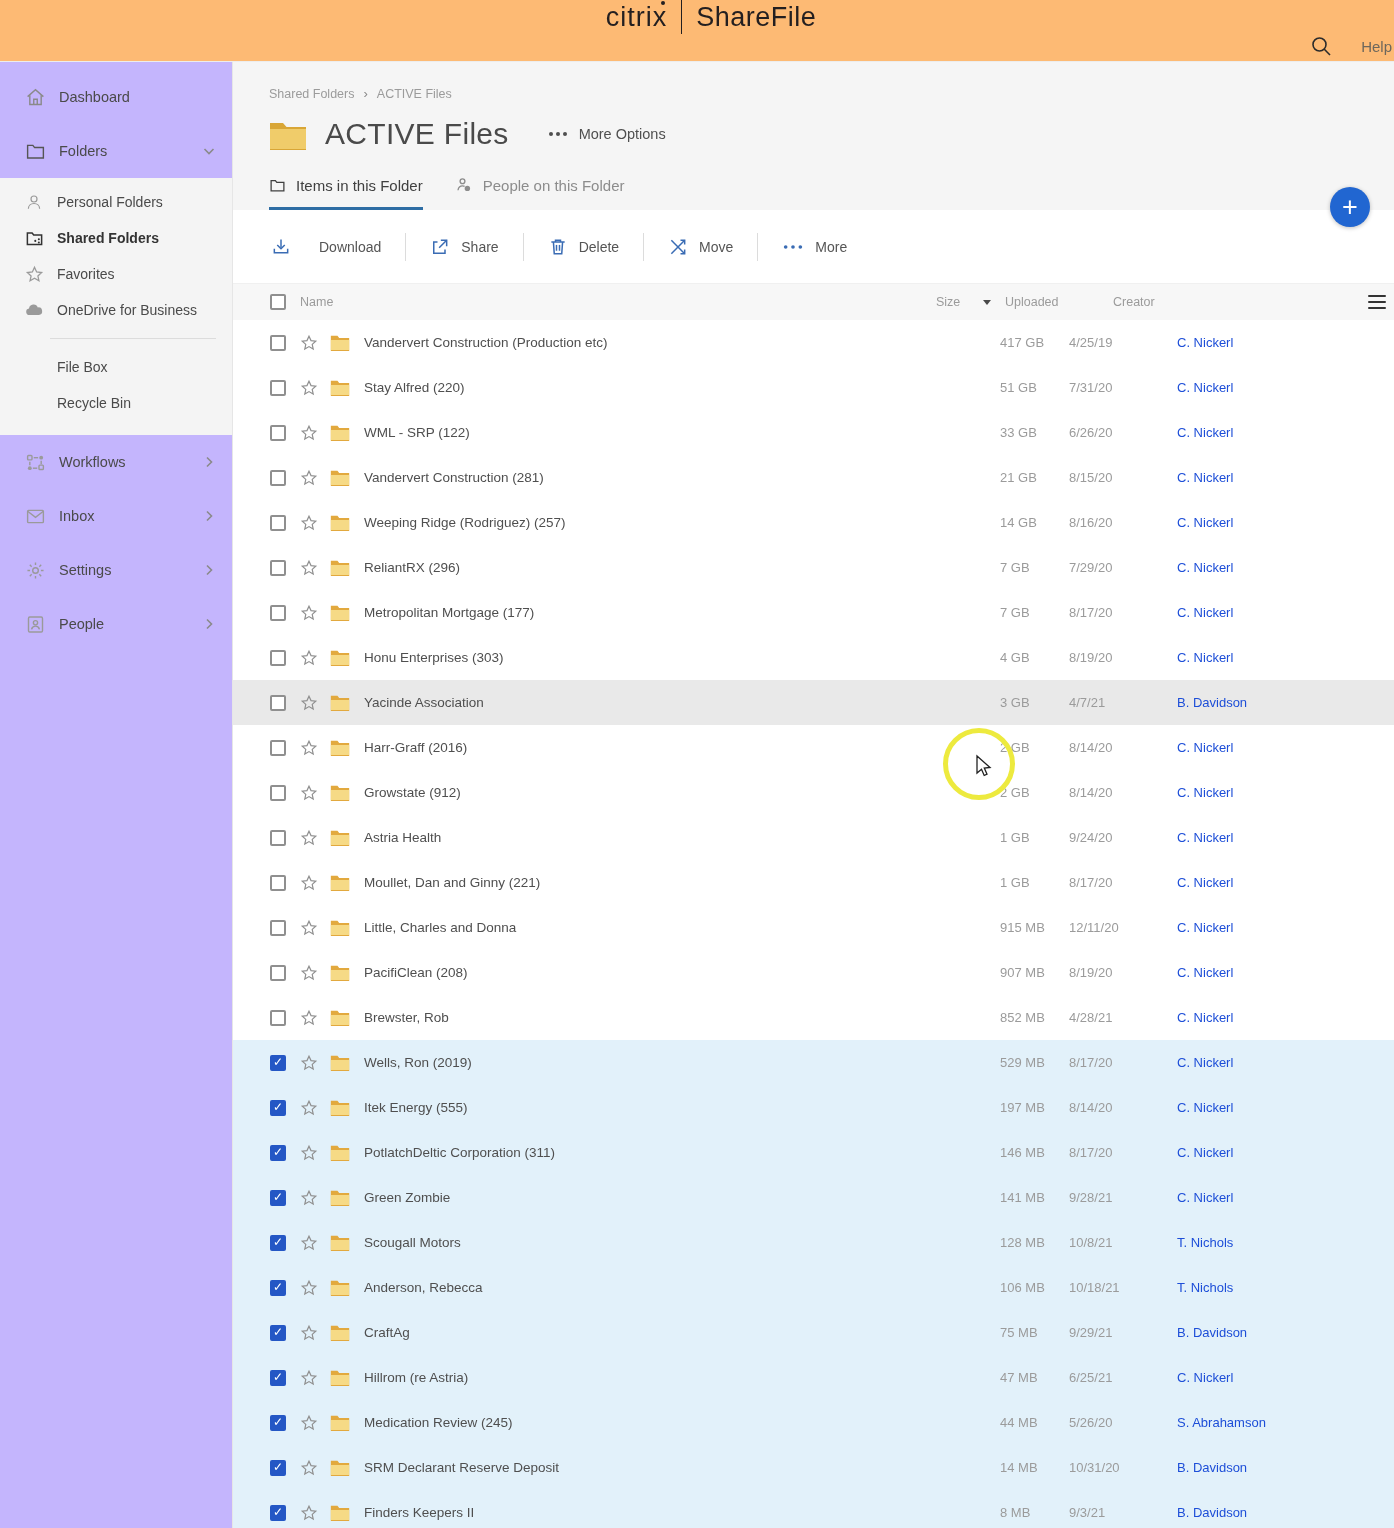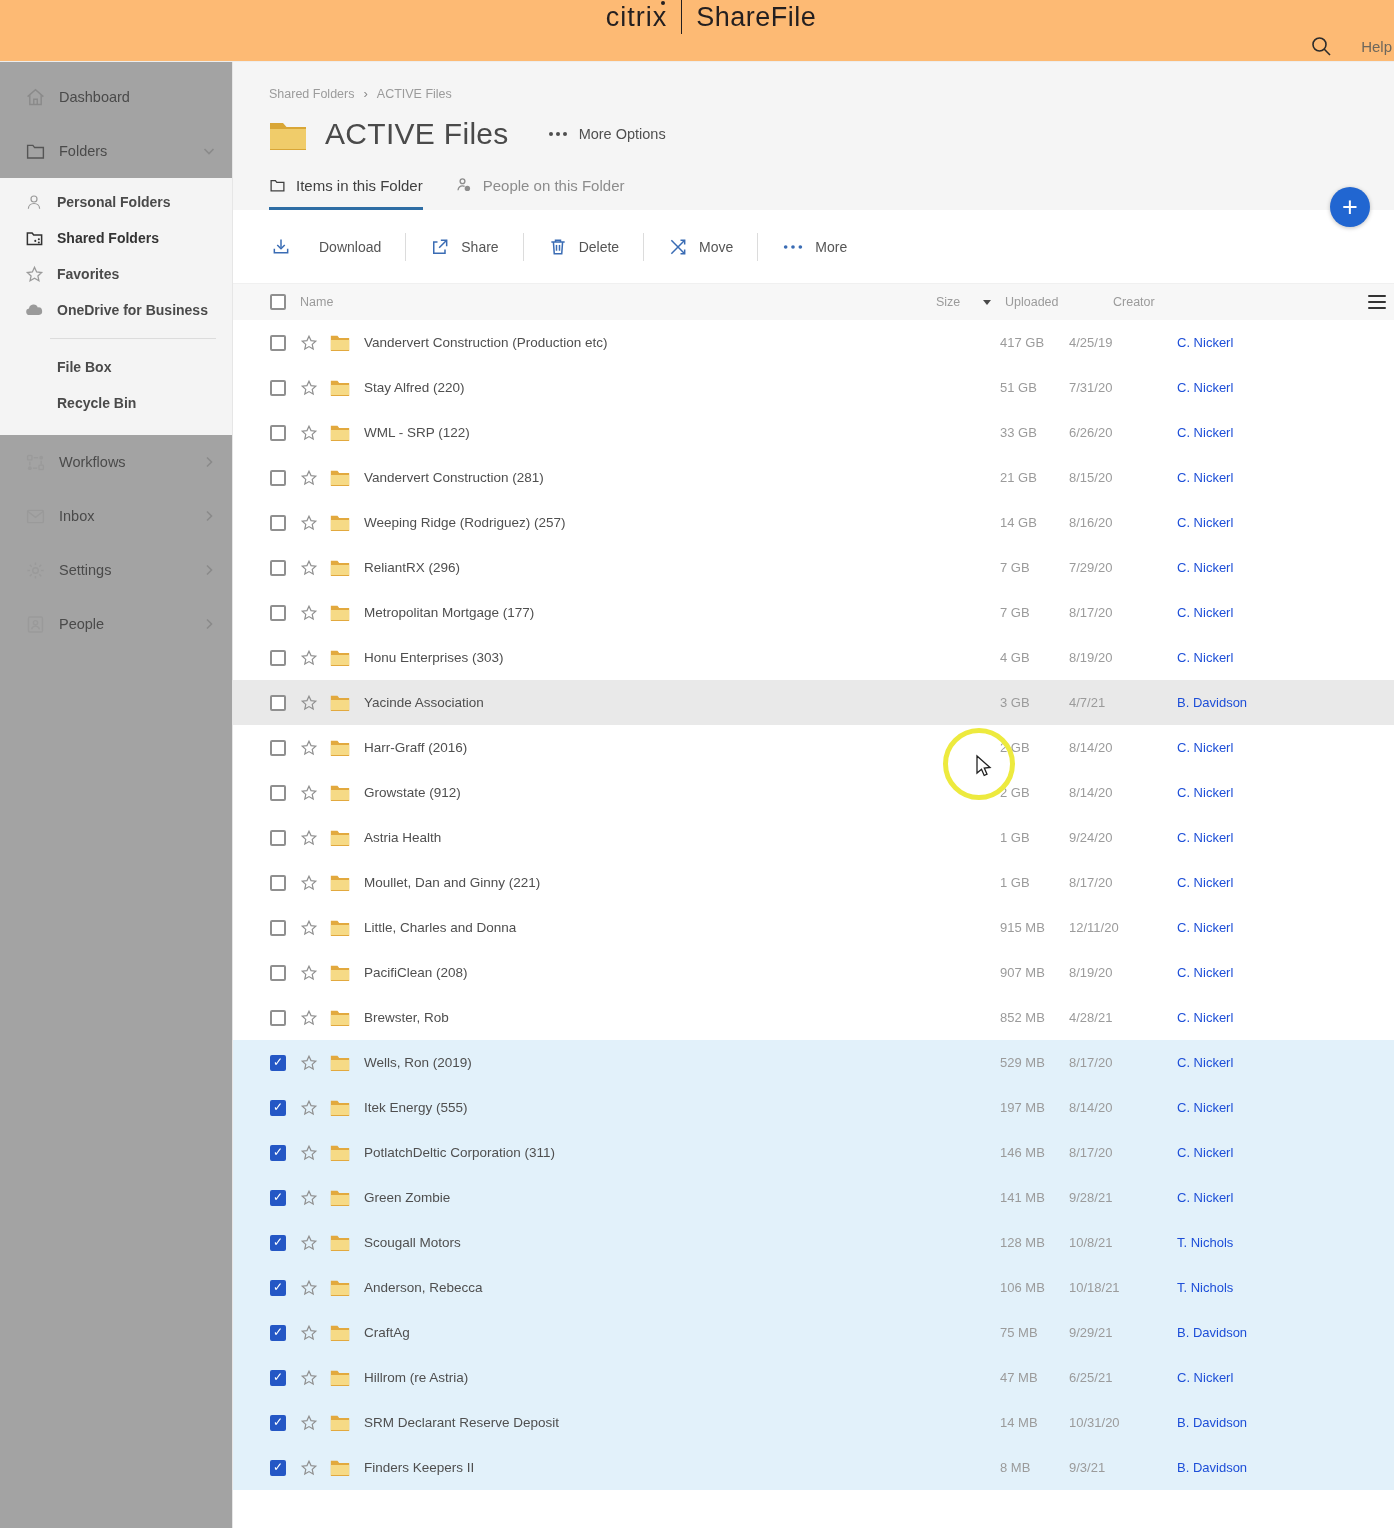--- a/index.html
+++ b/index.html
@@ -14,33 +14,33 @@
   .logo-citrix { font-size:27px; color:#231f20; letter-spacing:1px; position:relative; font-weight:400; }
   .logo-citrix::after { content:""; position:absolute; right:2px; top:-1px; width:4px; height:4px;
     border-radius:50%; background:#231f20; }
   .logo-sep { width:1px; height:34px; background:#231f20; }
   .logo-product { font-size:27px; font-weight:300; color:#231f20; letter-spacing:0.5px; }
   .topbar-right { margin-left:auto; display:flex; align-items:center; gap:28px; padding-right:2px; }
   .help-label { font-size:15px; color:#6d675c; white-space:nowrap; }
 
   
   .main { display:flex; height:1466px; }
-  .sidebar { width:233px; background:#a3a3a3; border-right:1px solid #e6e6e6; flex:none; padding-top:8px; }
+  .sidebar { width:233px; background:#c4b5fd; border-right:1px solid #e6e6e6; flex:none; padding-top:8px; }
   .content { flex:1; position:relative; background:#fff; overflow:hidden; }
 
   
   .nav-item { height:54px; display:flex; align-items:center; padding:0 16px 0 24px;
     font-size:14.5px; color:#4a4a4a; cursor:pointer; }
   .nav-icon { width:22px; height:22px; margin-right:13px; display:flex; align-items:center;
     justify-content:center; flex:none; }
   .nav-label { flex:1; }
   .chev { color:#8a8a8a; display:flex; }
   .folders-sub { background:#f4f4f4; padding:6px 0 14px 0; }
   .sub-item { height:36px; display:flex; align-items:center; padding:0 16px 0 24px;
-    font-size:14px; color:#4a4a4a; cursor:pointer;font-weight:bold; }
+    font-size:14px; color:#4a4a4a; cursor:pointer; }
   .sub-item .nav-icon { width:20px; height:20px; }
   .sub-item.active { font-weight:bold; color:#333; }
   .sub-item.no-icon { padding-left:57px; }
   .sub-divider { height:1px; background:#dcdcdc; margin:10px 16px 10px 50px; }
 
   
   .content-header { position:relative; height:148px; background:#f5f5f5; padding:24px 0 0 36px; }
   .breadcrumb { display:flex; align-items:center; gap:9px; font-size:12.5px; color:#9b9b9b; }
   .crumb { cursor:pointer; }
   .crumb-sep { color:#8a8a8a; font-size:13px; }
@@ -834,20 +834,38 @@
         <path d="M1 2 h8 l2 2.5 H23 v16 H1 z" fill="#e2a93e"></path>
         <path d="M1 7 h22 v12 H1 z" fill="#f6da86"></path>
       </svg>
     </span>
     <span class="c-name">Hillrom (re Astria)</span>
     <span class="c-size">47 MB</span>
     <span class="c-up">6/25/21</span>
     <span class="c-creator">C. Nickerl</span>
   </div>
 
+  <div class="trow checked">
+    <span class="cb checked"></span>
+    <span class="star">
+      <svg width="18" height="18" viewBox="0 0 24 24" fill="none" stroke="#8f8f8f" stroke-width="1.6">
+        <path d="M12 3 l2.7 5.8 6.3 0.7 -4.7 4.3 1.3 6.2 -5.6-3.2 -5.6 3.2 1.3-6.2 -4.7-4.3 6.3-0.7 z"></path>
+      </svg>
+    </span>
+    <span class="ficon">
+      <svg width="20" height="17" viewBox="0 0 24 20">
+        <path d="M1 2 h8 l2 2.5 H23 v16 H1 z" fill="#e2a93e"></path>
+        <path d="M1 7 h22 v12 H1 z" fill="#f6da86"></path>
+      </svg>
+    </span>
+    <span class="c-name">Medication Review (245)</span>
+    <span class="c-size">44 MB</span>
+    <span class="c-up">5/26/20</span>
+    <span class="c-creator">S. Abrahamson</span>
+  </div>
 
   <div class="trow checked">
     <span class="cb checked"></span>
     <span class="star">
       <svg width="18" height="18" viewBox="0 0 24 24" fill="none" stroke="#8f8f8f" stroke-width="1.6">
         <path d="M12 3 l2.7 5.8 6.3 0.7 -4.7 4.3 1.3 6.2 -5.6-3.2 -5.6 3.2 1.3-6.2 -4.7-4.3 6.3-0.7 z"></path>
       </svg>
     </span>
     <span class="ficon">
       <svg width="20" height="17" viewBox="0 0 24 20">

